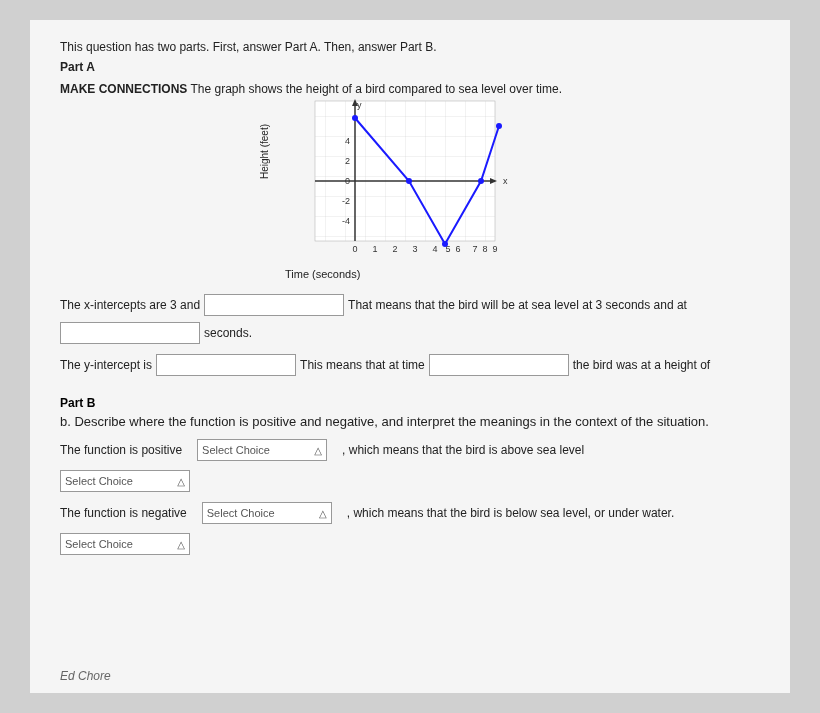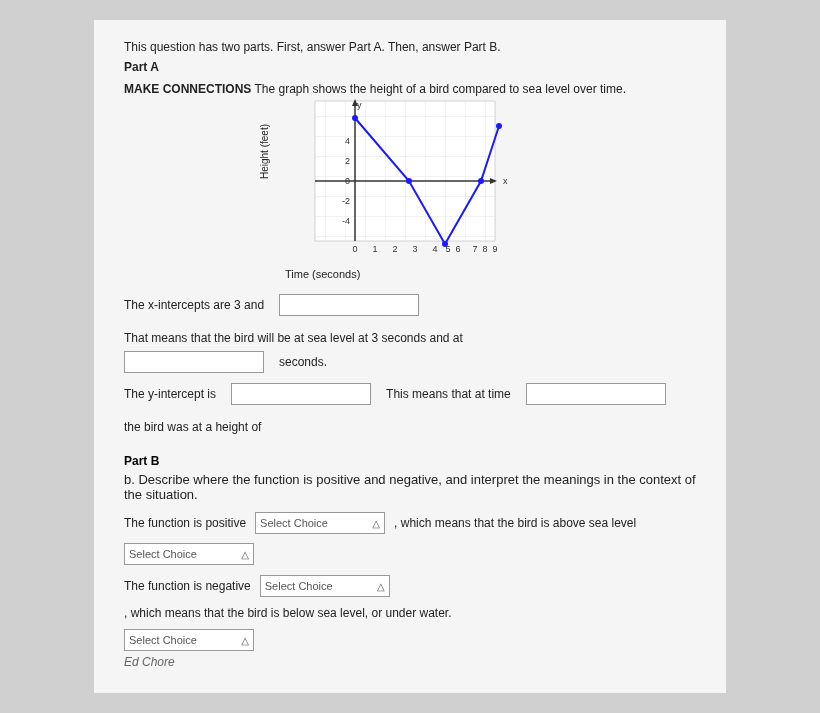--- a/index.html
+++ b/index.html
@@ -8,21 +8,21 @@
       font-size: 13px;
       background: #d0d0d0;
       display: flex;
       justify-content: center;
       align-items: flex-start;
       min-height: 713px;
       padding: 20px;
     }
     .page {
       background: #f5f5f5;
-      width: 632px;
+      width: 760px;
       min-height: 673px;
       padding: 20px 30px 30px 30px;
       position: relative;
     }
     .intro-text {
       font-size: 12px;
       color: #222;
       margin-bottom: 6px;
     }
     .part-label {
@@ -72,39 +72,39 @@
       color: #222;
       margin-bottom: 10px;
     }
     .answer-row {
       display: flex;
       align-items: center;
       flex-wrap: wrap;
       margin-bottom: 6px;
       font-size: 12px;
       color: #222;
-      gap: 15px;
+      gap: 4px;
     }
     .part-b-section {
       margin-top: 20px;
     }
     .part-b-label {
       font-size: 12px;
       font-weight: bold;
       margin-bottom: 4px;
     }
     .part-b-question {
       font-size: 13px;
       margin-bottom: 10px;
       color: #222;
     }
     .select-row {
       display: flex;
       align-items: center;
-      gap: 9px;
+      gap: 15px;
       margin-bottom: 6px;
       font-size: 12px;
       color: #222;
       flex-wrap: wrap;
     }
     .select-box {
       border: 1px solid #999;
       background: white;
       width: 130px;
       height: 22px;
@@ -129,21 +129,21 @@
       color: #555;
       cursor: pointer;
       margin-top: 3px;
     }
     .chevron {
       font-size: 10px;
       color: #555;
     }
     .footer-watermark {
       position: absolute;
-      bottom: 24px;
+      bottom: 10px;
       left: 30px;
       font-size: 12px;
       color: #666;
       font-style: italic;
     }
     input.text-input {
       border: 1px solid #999;
       background: white;
       height: 22px;
       font-size: 12px;

